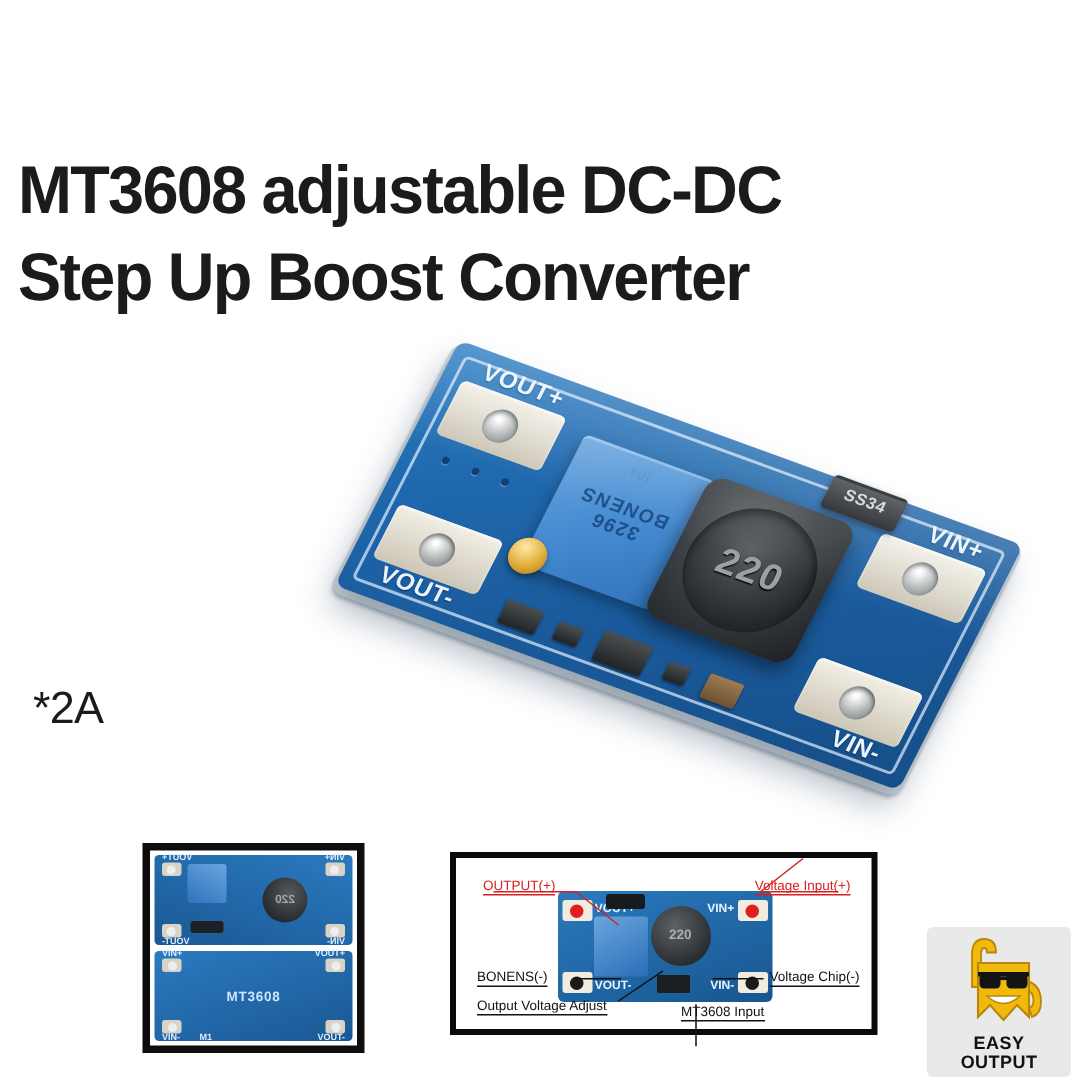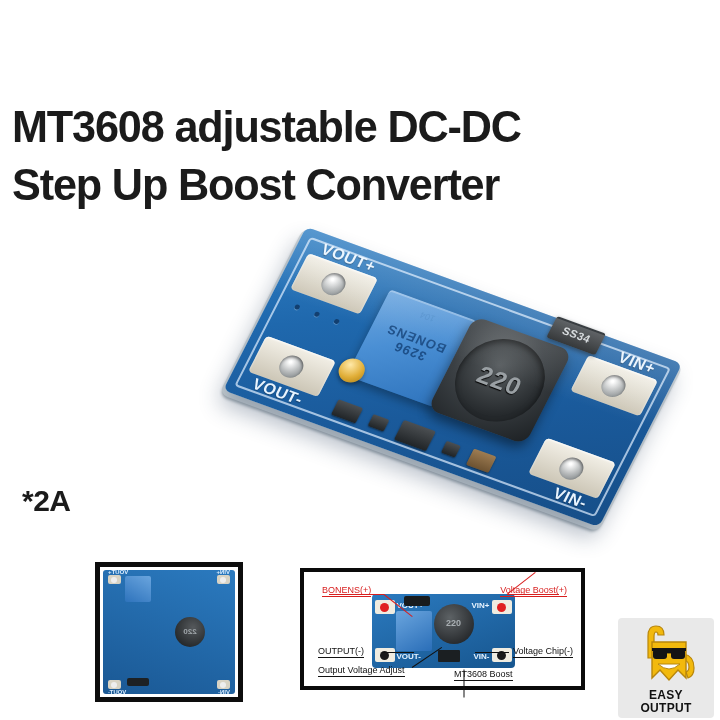--- a/index.html
+++ b/index.html
@@ -21,26 +21,25 @@
     letter-spacing: -1.2px;
     color: #1b1b1b;
     white-space: nowrap;
     transform: scaleX(0.96);
     transform-origin: left center;
   }
 
   
   .spec-block { position: absolute; left: 22px; top: 455px; }
   .spec-line {
-    font-weight: bold;
+    font-weight: normal;
     font-size: 30px;
     line-height: 36px;
     color: #1b1b1b;
     letter-spacing: -0.5px;
-    margin-top: 28px;
   }
 
   
   .hero { position: absolute; left: 215px; top: 228px; width: 470px; height: 330px; }
   .hero-rot {
     position: absolute; left: 0; top: 0; width: 470px; height: 330px;
     transform: rotate(20deg) skewX(-7deg);
     transform-origin: 50% 50%;
   }
   .pcb {
@@ -290,20 +289,32 @@
         <div class="mini-lbl" style="left:5px;  bottom:-1px;">VIN-</div>
         <div class="mini-lbl" style="right:5px; top:-1px;">VOUT+</div>
         <div class="mini-lbl" style="right:5px; bottom:-1px;">VOUT-</div>
         <div class="mini-ind">
           <span>220</span>
         </div>
         <div class="mini-trim"></div>
         <div class="mini-diode"></div>
       </div>
 
+      <div class="mini-board">
+        <div class="mini-pad" style="left:5px;  top:5px;"></div>
+        <div class="mini-pad" style="left:5px;  bottom:5px;"></div>
+        <div class="mini-pad" style="right:5px; top:5px;"></div>
+        <div class="mini-pad" style="right:5px; bottom:5px;"></div>
+        <div class="mini-lbl" style="left:5px;  top:-1px;">VIN+</div>
+        <div class="mini-lbl" style="left:5px;  bottom:-1px;">VIN-</div>
+        <div class="mini-lbl" style="right:5px; top:-1px;">VOUT+</div>
+        <div class="mini-lbl" style="right:5px; bottom:-1px;">VOUT-</div>
+        <div class="mini-lbl" style="left:30px; bottom:-1px;">M1</div>
+        <div class="mini-chipname">MT3608</div>
+      </div>
 
     </div>
   </div>
 
   <div class="thumb2">
 
     <div class="diag-board">
       <div class="dg-pad red" style="left:3px;  top:6px;">
           <i></i>
         </div>
@@ -332,26 +343,26 @@
 
     <div class="lead red" style="left:25px;  top:22px;  width:55px;"></div>
     <div class="lead red" style="left:80px;  top:22px;  width:36px; transform:rotate(38deg);"></div>
     <div class="lead red" style="right:22px; top:22px;  width:52px;"></div>
     <div class="lead red" style="right:74px; top:22px;  width:36px; transform:rotate(142deg); transform-origin:right center;"></div>
     <div class="lead" style="left:78px;  bottom:33px; width:32px;"></div>
     <div class="lead" style="right:72px; bottom:33px; width:34px;"></div>
     <div class="lead" style="left:108px; bottom:18px; width:36px; transform:rotate(-34deg);"></div>
     <div class="lead" style="left:160px; bottom:16px; width:28px; transform:rotate(90deg); transform-origin:left center;"></div>
 
-    <div class="ann red" style="left:18px;  top:13px;">BONENS(+)</div>
-    <div class="ann red" style="right:14px; top:13px;">Voltage Boost(+)</div>
-    <div class="ann blk" style="left:14px;  bottom:28px;">OUTPUT(-)</div>
+    <div class="ann red" style="left:18px;  top:13px;">OUTPUT(+)</div>
+    <div class="ann red" style="right:14px; top:13px;">Voltage Input(+)</div>
+    <div class="ann blk" style="left:14px;  bottom:28px;">BONENS(-)</div>
     <div class="ann blk" style="right:8px;  bottom:28px;">Voltage Chip(-)</div>
     <div class="ann blk" style="left:14px;  bottom:9px;">Output Voltage Adjust</div>
-    <div class="ann blk" style="left:150px; bottom:5px;">MT3608 Boost</div>
+    <div class="ann blk" style="left:150px; bottom:5px;">MT3608 Input</div>
   </div>
 
   <div class="logo-panel">
     <svg viewBox="0 0 96 80" width="96" height="80">
 
       <path d="M30 40 L30 18 Q30 8 38 8 Q46 8 46 17 L40 17 Q40 14 38 14 Q36 14 36 19 L36 40 Z" fill="#f2b90d" stroke="#b8860b" stroke-width="1.2"></path>
 
       <path d="M66 36 Q76 38 76 50 Q76 58 70 60 L68 54 Q71 53 71 49 Q71 43 66 42 Z" fill="#f2b90d" stroke="#b8860b" stroke-width="1.2"></path>
 
       <path d="M34 24 H68 V60 L60 52 L51 62 L42 52 L34 60 Z" fill="#f2b90d" stroke="#b8860b" stroke-width="1.4"></path>

